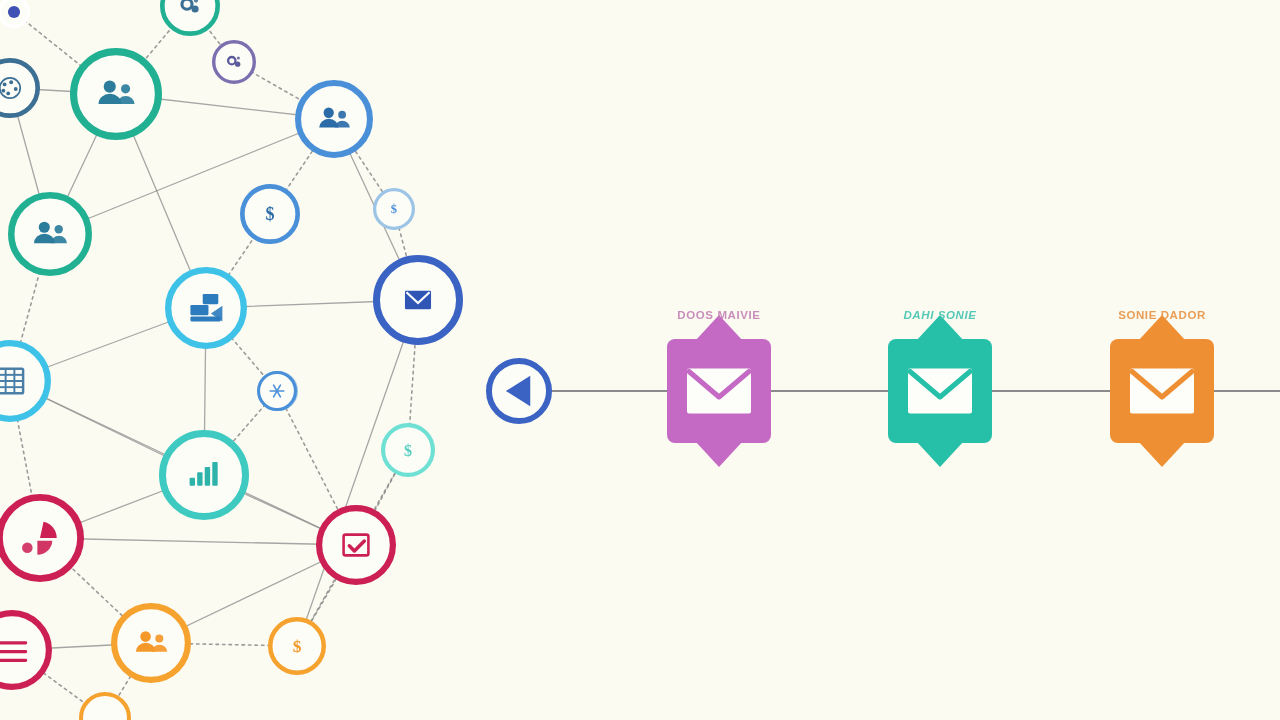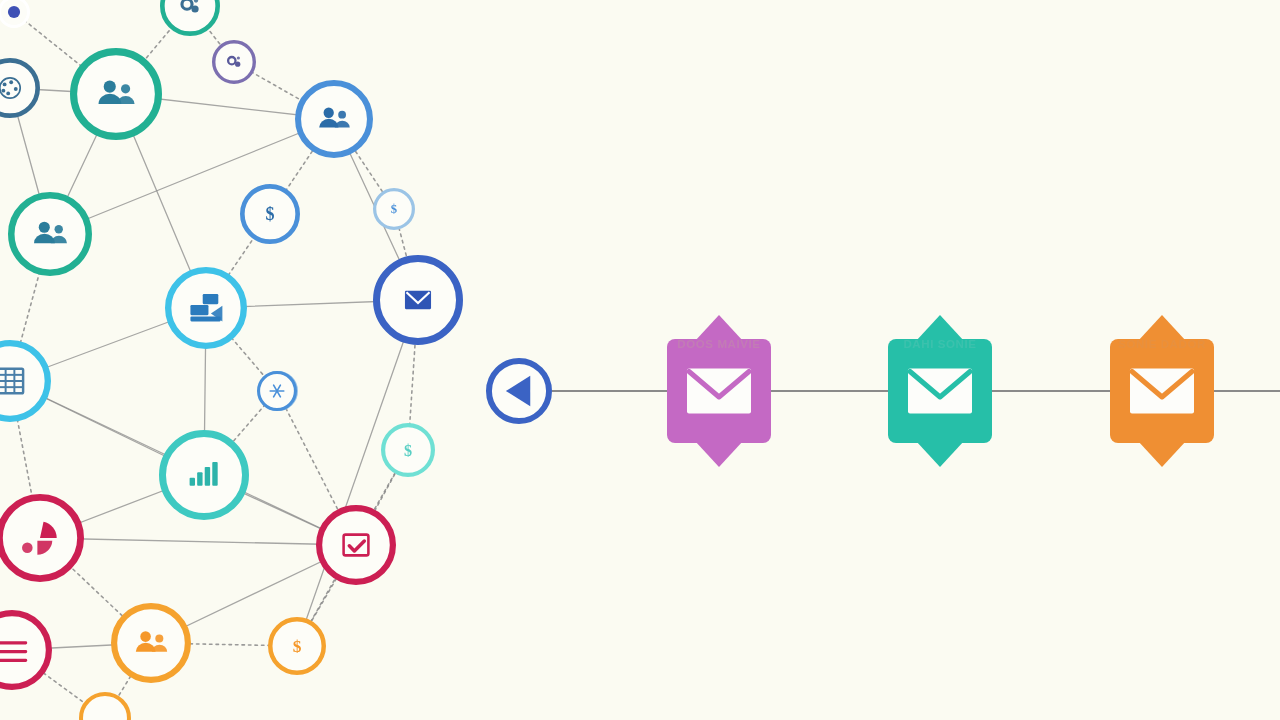--- a/index.html
+++ b/index.html
@@ -25,21 +25,20 @@
   .flow-label {
     position: absolute;
     font-size: 11.5px;
     font-weight: bold;
     letter-spacing: 0.6px;
     text-align: center;
     white-space: nowrap;
     transform: translateX(-50%);
     filter: blur(0.55px);
     opacity: 0.88;
-    margin-top: 29px;
   }
 </style>
 </head>
 <body>
 
 <div id="stage">
 
   <svg id="net-svg" viewBox="0 0 1280 720" xmlns="http://www.w3.org/2000/svg">
     <g id="edges-layer">
         <line x1="14" y1="12" x2="116" y2="94" stroke="#8a8a8a" stroke-width="1.6" stroke-linecap="round" opacity="0.85" stroke-dasharray="2.5 4"></line>
@@ -307,17 +306,17 @@
           <path d="M 1138 341 L 1162 315 L 1186 341 Z" fill="#ef8f33"></path>
           <path d="M 1138 441 L 1162 467 L 1186 441 Z" fill="#ef8f33"></path>
           <rect x="1130" y="368.5" width="64" height="45" rx="2" fill="#fdfdfa"></rect>
           <path d="M 1132 371.5 L 1162 397 L 1192 371.5" fill="none" stroke="#ef8f33" stroke-width="5" stroke-linejoin="round" stroke-linecap="round"></path>
         </g>
       </g>
   </svg>
 
   <div id="flow-labels">
       <div class="flow-label" style="left: 719px; top: 309px; color: rgb(194, 127, 179);">DOOS MAIVIE</div>
-      <div class="flow-label" style="left: 940px; top: 309px; color: rgb(63, 194, 174);">DAHI SONIE</div>
+      <div class="flow-label" style="left: 940px; top: 309px; color: rgb(63, 194, 174); font-style: italic;">DAHI SONIE</div>
       <div class="flow-label" style="left: 1162px; top: 309px; color: rgb(231, 145, 64);">SONIE DADOR</div>
     </div>
 
 </div>
 
 </body></html>

